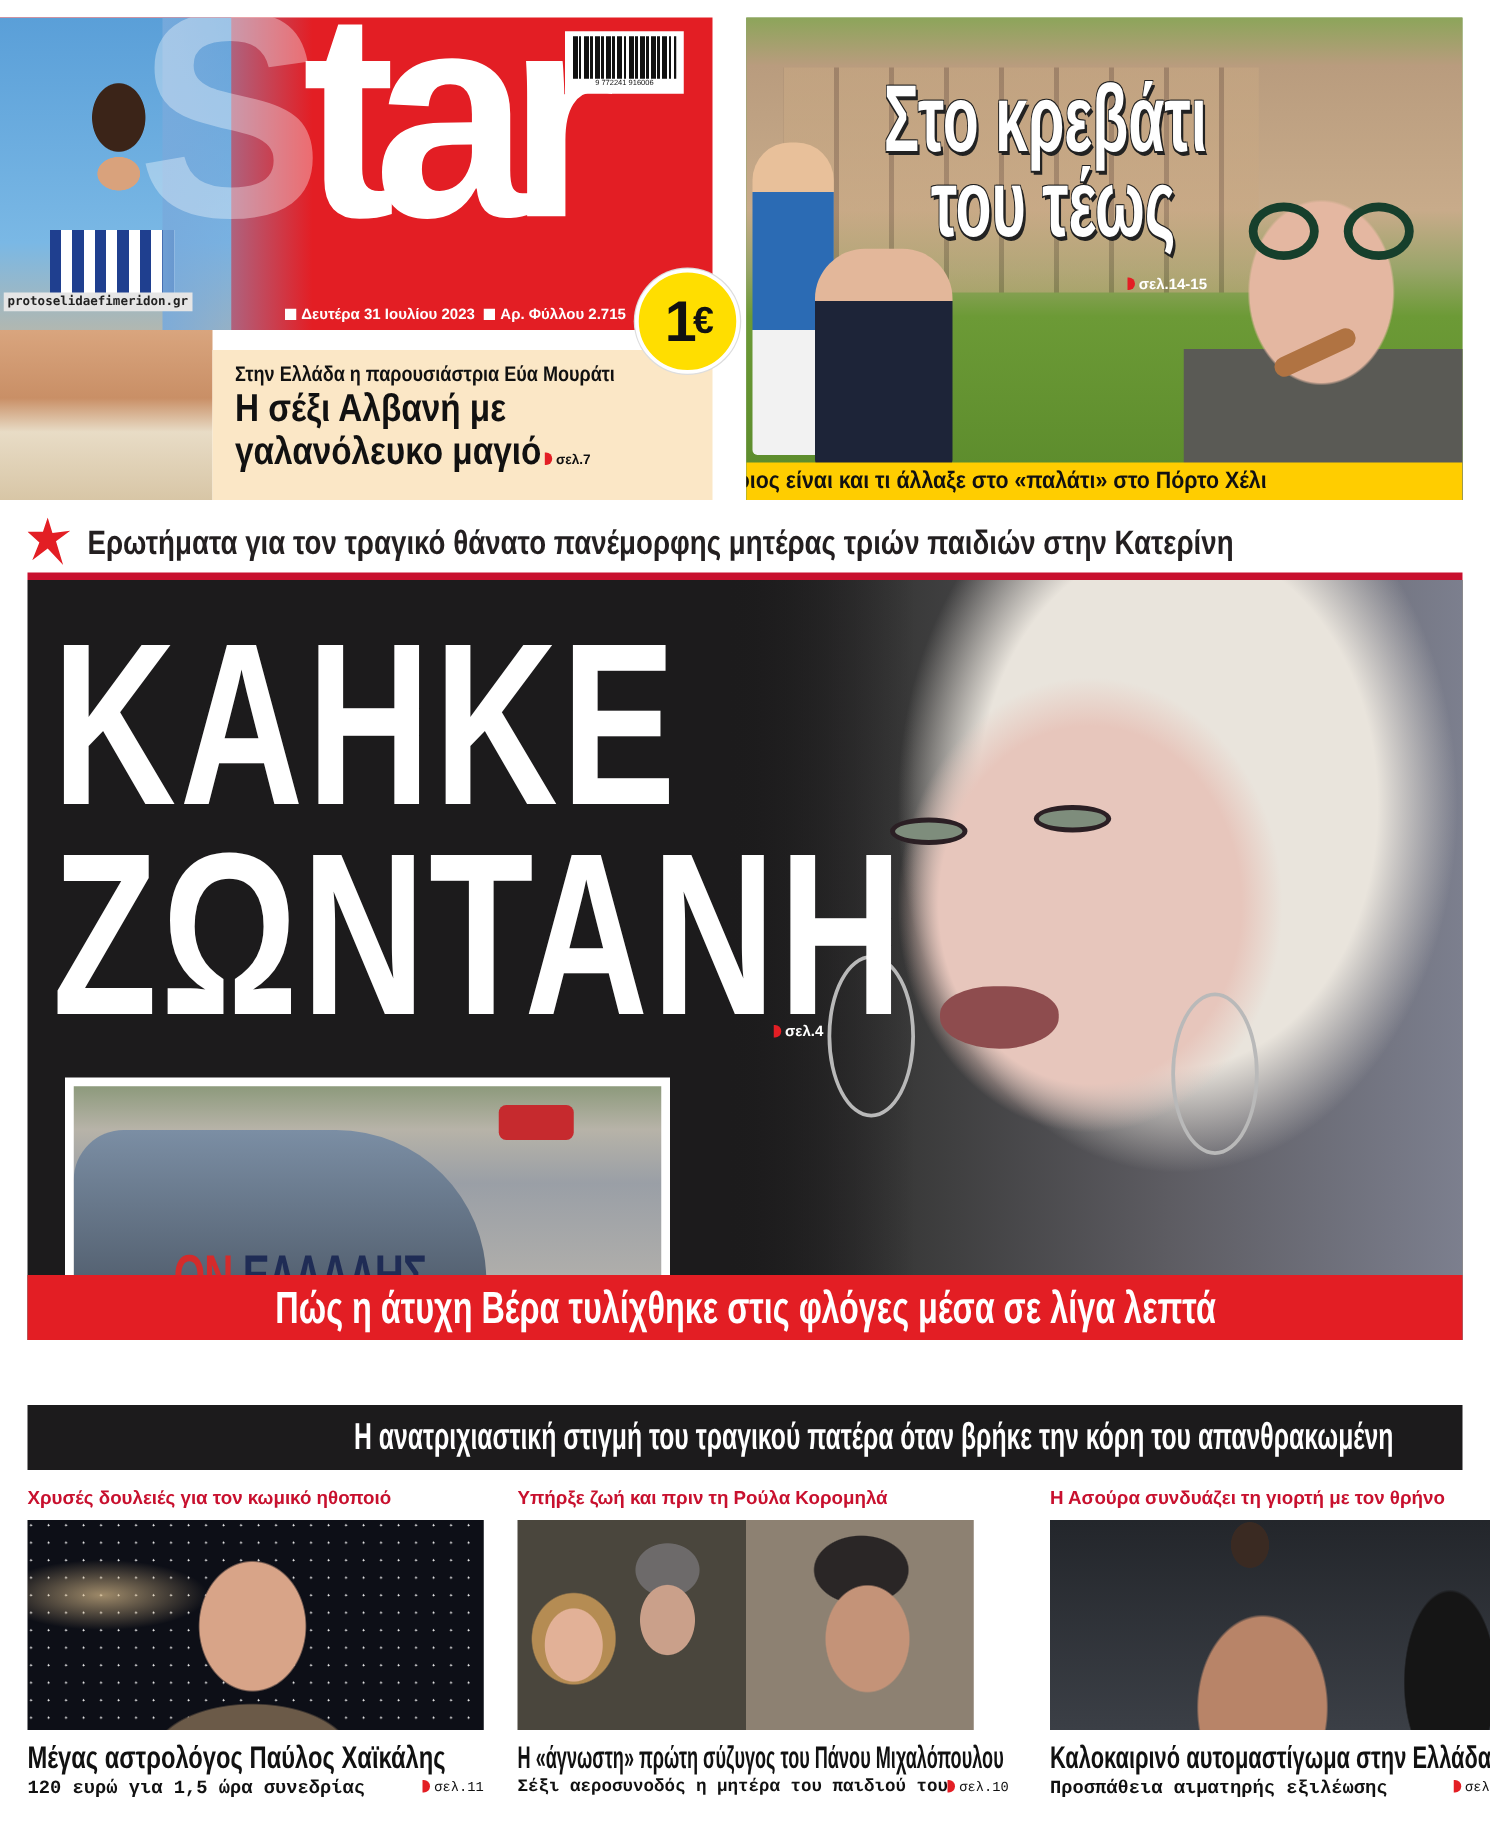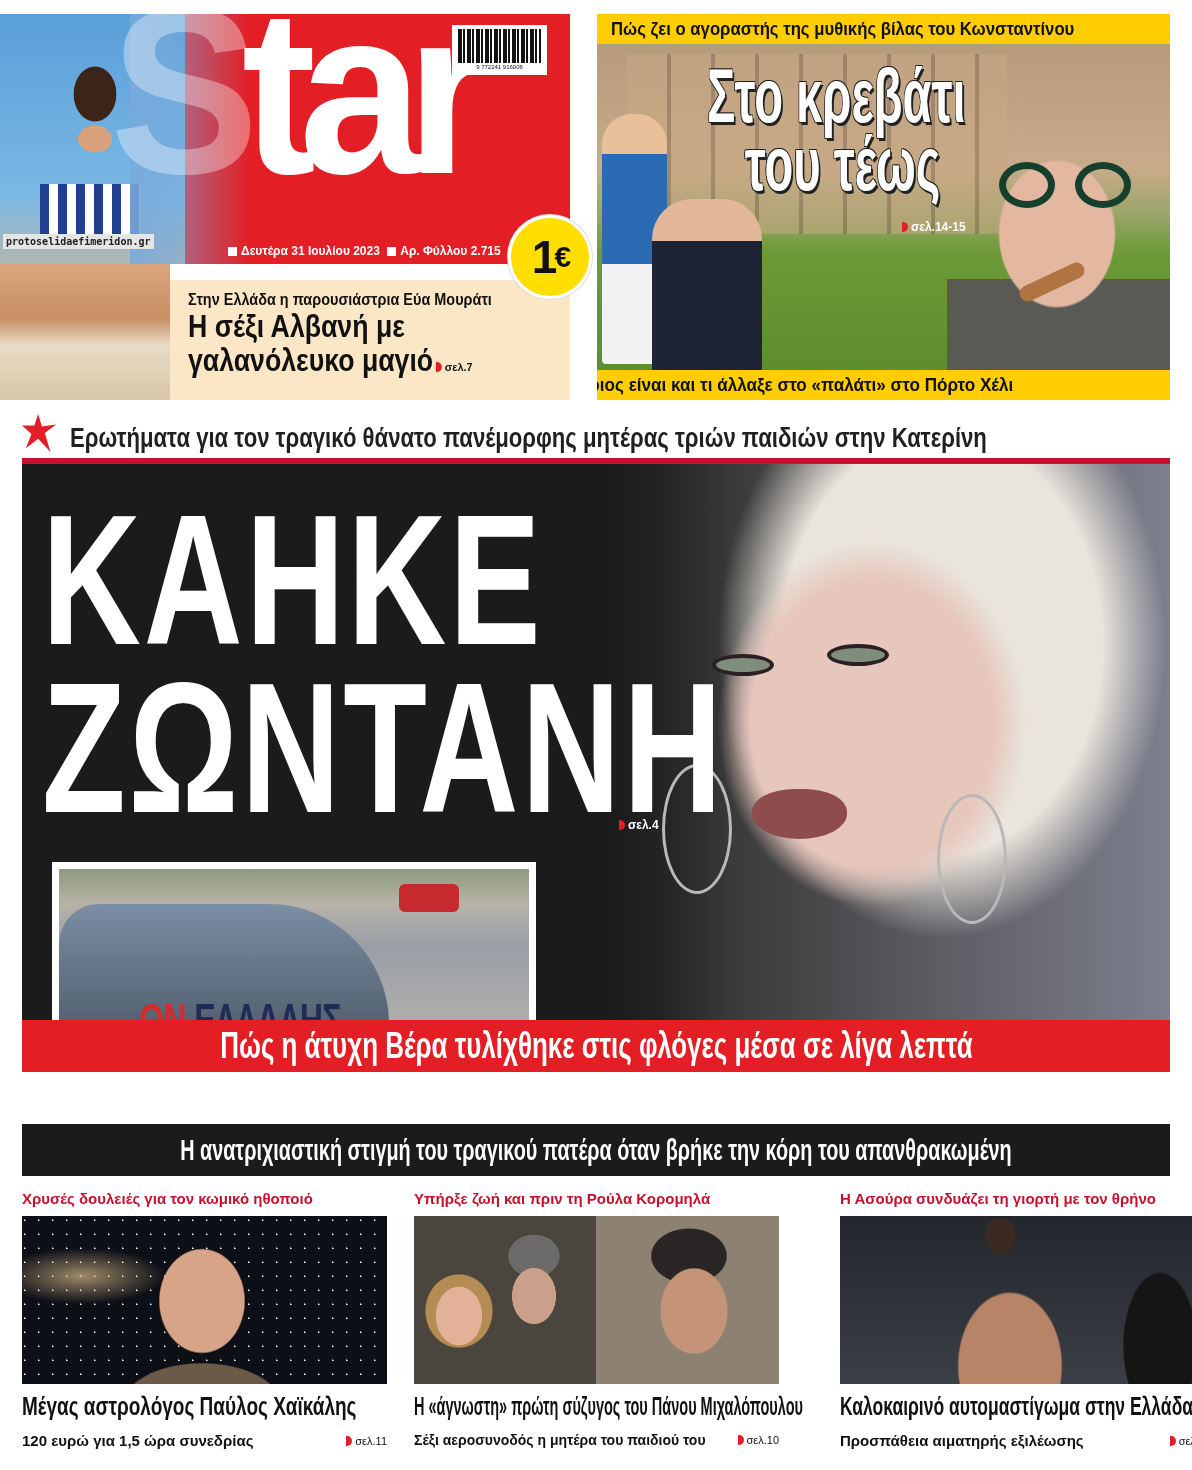--- a/index.html
+++ b/index.html
@@ -125,21 +125,21 @@
     font-weight: 900; font-size: 76px; line-height: 68px; text-align: center;
     text-shadow: 3px 3px 0 #222, -1px -1px 0 #222, 1px -1px 0 #222, -1px 1px 0 #222;
     transform: scaleX(0.62); transform-origin: left top; white-space: nowrap;
   }
   .tr-headline div:last-child { padding-left: 20px; }
   .tr-seeref { position: absolute; left: 305px; top: 206px; z-index: 3; color: #fff; font-size: 12px; font-weight: bold; }
 
   
   .strap {
     position: absolute; left: 22px; top: 414px; width: 1150px; height: 40px;
-    display: flex; align-items: flex-end;
+    display: flex; align-items: center;
   }
   .strap-star { width: 38px; height: 40px; flex: 0 0 38px; }
   .strap-text { font-size: 27px; font-weight: bold; color: #231f20; white-space: nowrap; transform: scaleX(0.82); transform-origin: left; margin-left: 10px; }
   .strap-rule { position: absolute; left: 22px; top: 458px; width: 1148px; height: 6px; background: #c8102e; }
 
   
   .main-block {
     position: absolute; left: 22px; top: 464px; width: 1148px; height: 608px;
     background: #1c1b1c; overflow: hidden;
   }
@@ -179,30 +179,30 @@
   }
   .inset-logo .red { color: #d42b2b; }
 
   .red-strip {
     position: absolute; left: 22px; top: 1020px; width: 1148px; height: 52px;
     background: #e31e24; display: flex; align-items: center; justify-content: center;
   }
   .red-strip span { color: #fff; font-weight: 900; font-size: 36px; white-space: nowrap; transform: scaleX(0.72); display: inline-block; }
   .black-strip {
     position: absolute; left: 22px; top: 1124px; width: 1148px; height: 52px;
-    background: #1c1b1c; display: flex; align-items: center; justify-content: center;
+    background: #1c1b1c; display: flex; align-items: center;  padding-left: 47px;
   }
   .black-strip span { color: #fff; font-weight: 900; font-size: 30px; white-space: nowrap; transform: scaleX(0.66); display: inline-block; }
 
   
   .story { position: absolute; top: 1190px; width: 365px; }
   .story .kicker { color: #c8102e; font-weight: bold; font-size: 15px; white-space: nowrap; height: 26px; }
   .story .photo { width: 100%; height: 168px; position: relative; overflow: hidden; }
   .story .title { font-weight: 900; font-size: 25px; color: #111; white-space: nowrap; margin-top: 8px; transform: scaleX(0.76); transform-origin: left; line-height: 28px; }
-  .story .sub-row { display: flex; justify-content: space-between; align-items: center; margin-top: 12px; }
+  .story .sub-row { display: flex; justify-content: space-between; align-items: center; margin-top: 2px; font-family: Liberation Mono, monospace; }
   .story .sub { font-weight: bold; font-size: 15px; color: #111; white-space: nowrap; }
 
   .s1 { left: 22px; }
   .s2 { left: 414px; }
   .s3 { left: 840px; }
 
   .photo-galaxy {
     background:
       radial-gradient(ellipse 70px 85px at 180px 85px, #d8a488 60%, transparent 62%),
       radial-gradient(ellipse 130px 70px at 180px 190px, #6b5a48 60%, transparent 62%),
@@ -267,23 +267,20 @@
     <div class="tr-woman"></div>
     <div class="tr-man"></div>
   </div>
   <div class="tr-oldman"></div>
   <div class="tr-glasses">
       <span></span>
       <span></span>
     </div>
   <div class="tr-cigar"></div>
 
-  <div class="yellow-bar top">
-      <span>Πώς ζει ο αγοραστής της μυθικής βίλας του Κωνσταντίνου</span>
-    </div>
   <div class="tr-headline">
     <div>Στο κρεβάτι</div>
     <div>του τέως</div>
   </div>
   <div class="tr-seeref seeref" style="color:#fff"><span class="tri"></span><span>σελ.14-15</span></div>
   <div class="yellow-bar bottom">
       <span>Ποιος είναι και τι άλλαξε στο «παλάτι» στο Πόρτο Χέλι</span>
     </div>
 </div>
 

